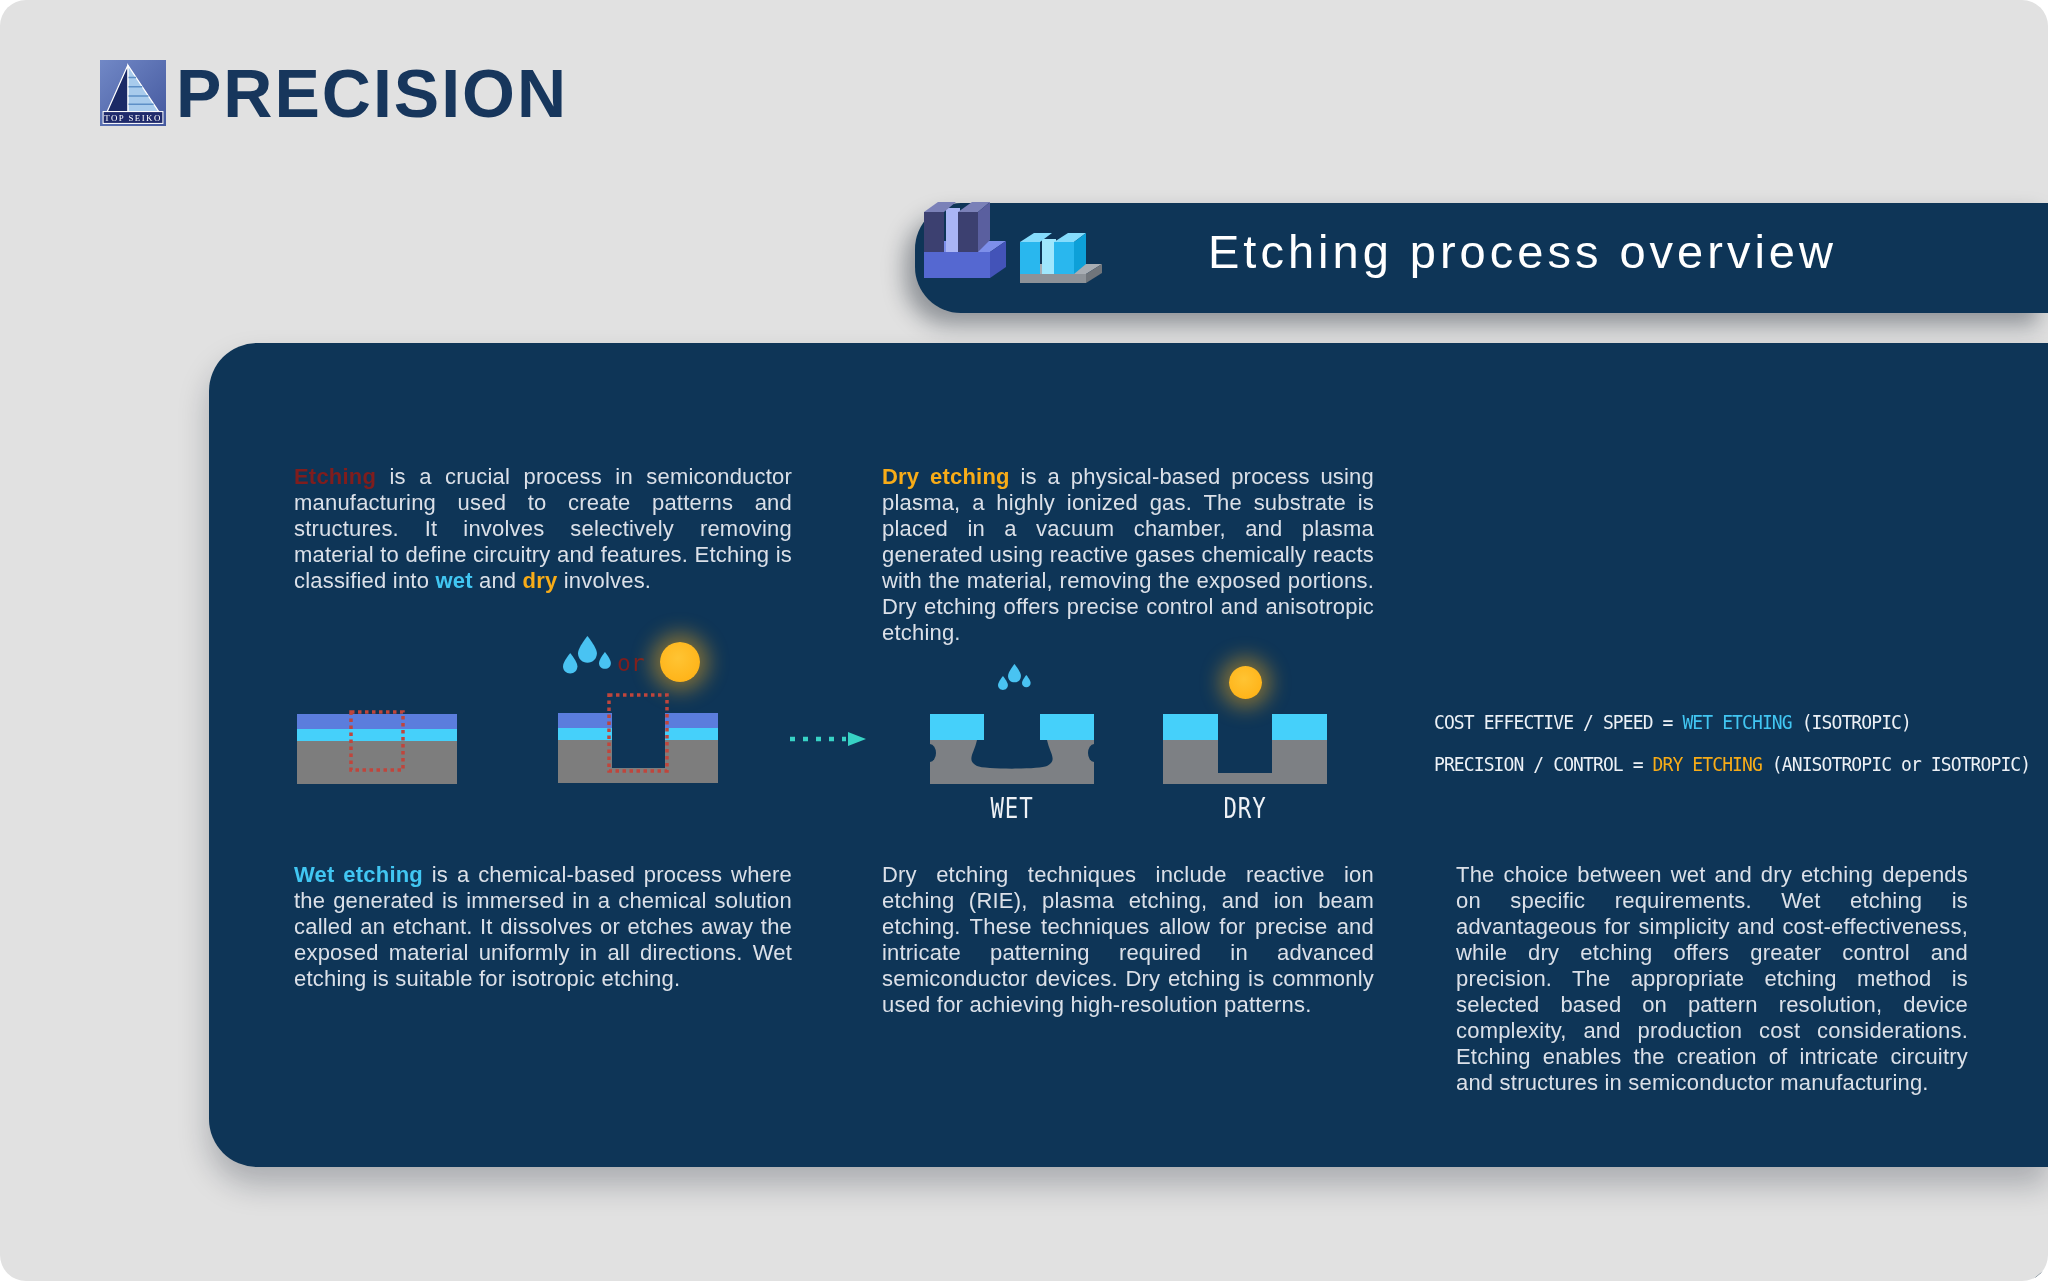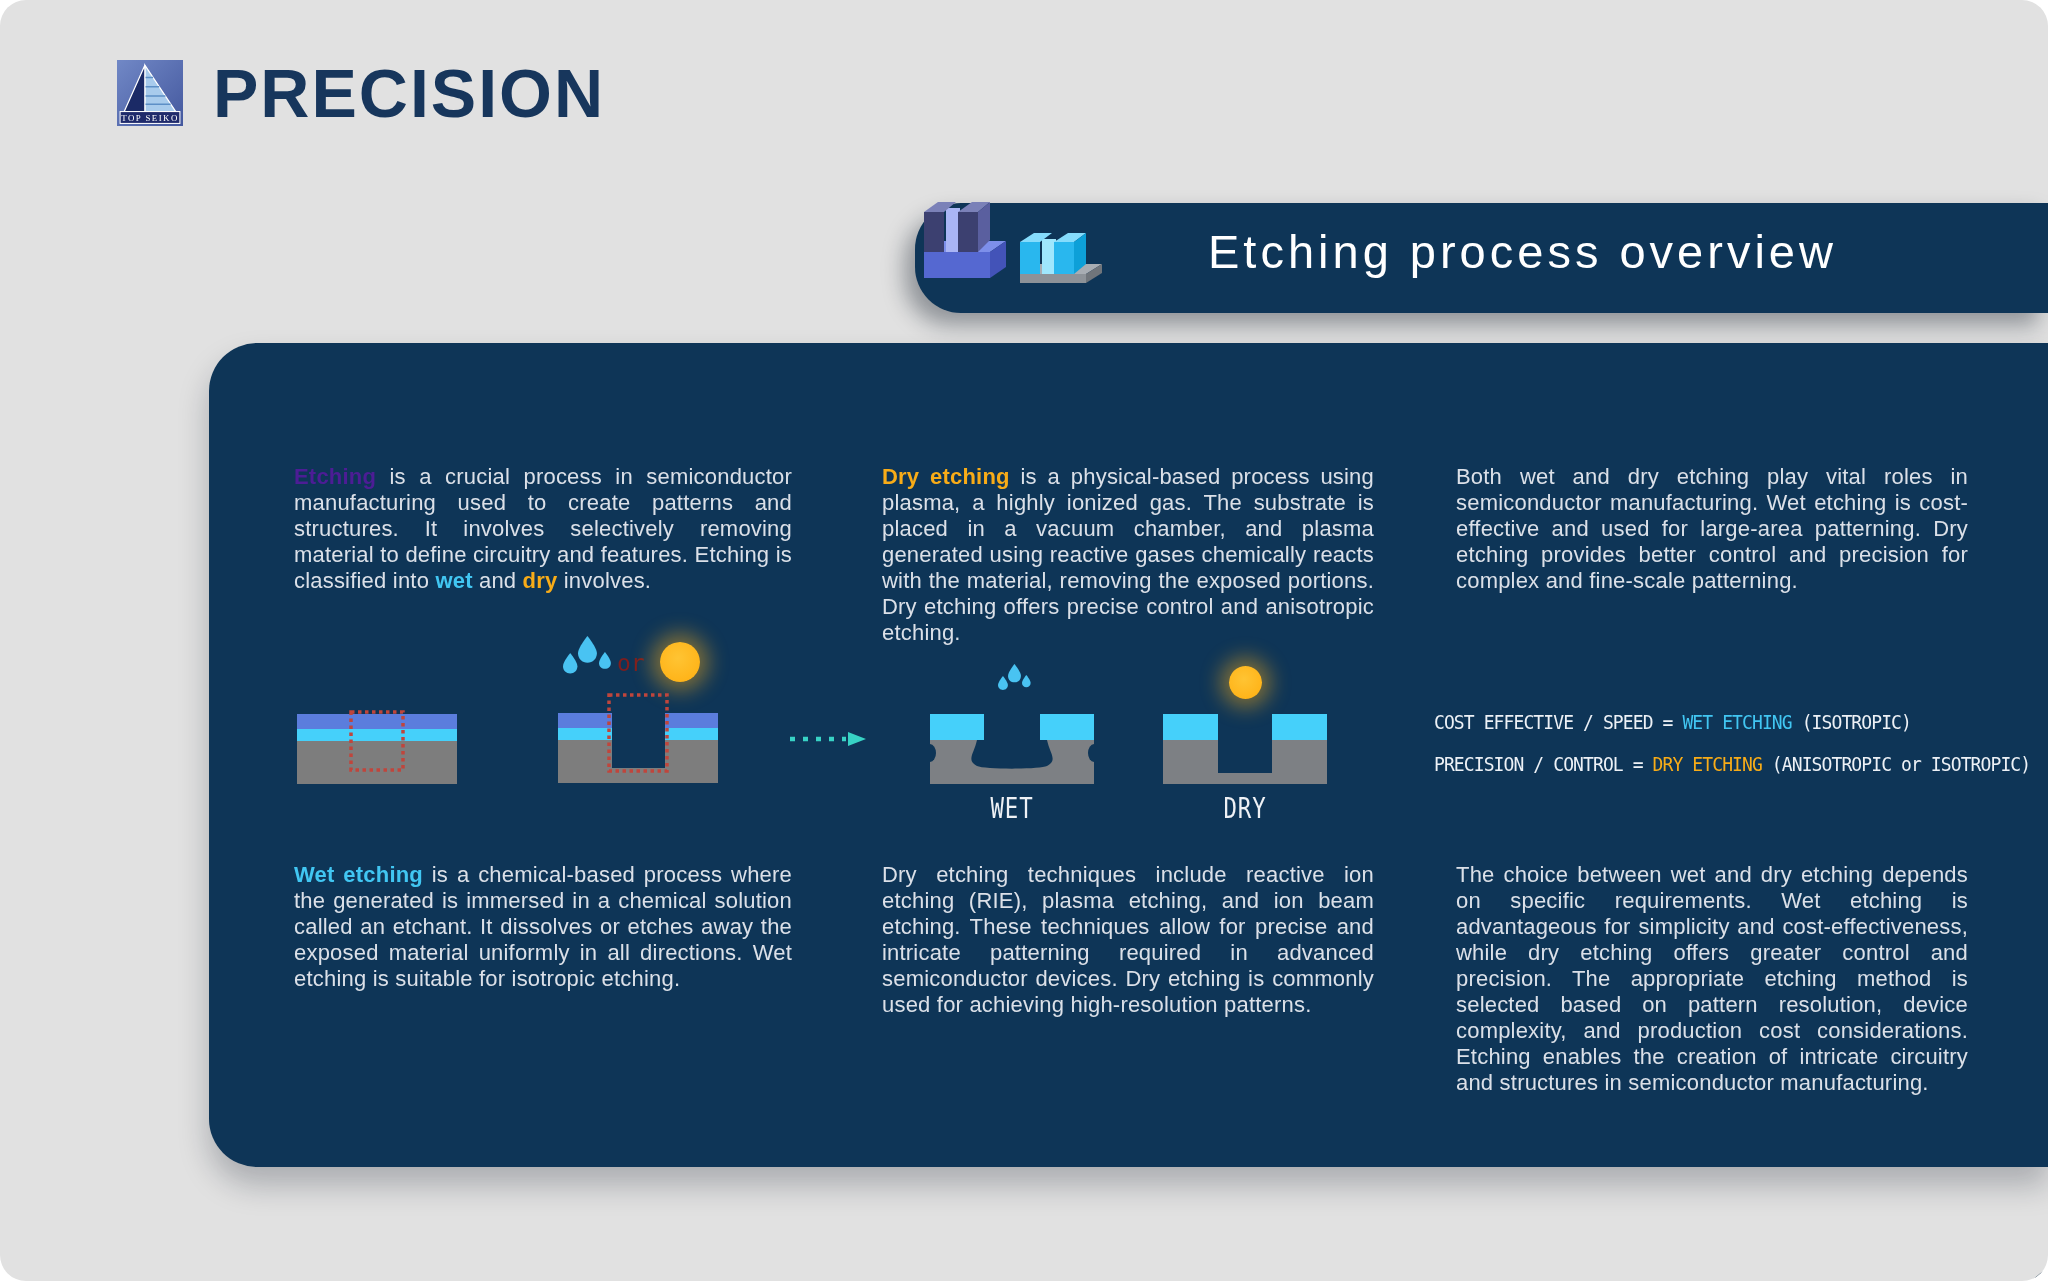--- a/index.html
+++ b/index.html
@@ -2,21 +2,21 @@
 <html style="--bg: #e1e1e1; --navy: #0e3557; --cyan: #41c6f2; --orange: #f8ac18; --teal: #38d3c5; --body-text: #dbe0e8; --layer-blue: #5b7ddd; --layer-cyan: #45d0fa; --substrate-gray: #7d7d7d; --etch-outline-red: #c0453c; --sun-yellow: #ffb014; --drop-blue: #49c3f2;"><head>
 <meta charset="utf-8">
 <style>
   html,body{margin:0;padding:0;background:#ffffff;}
   .stage{
     position:relative;width:2048px;height:1281px;overflow:hidden;
     background:var(--bg,#e1e1e1);border-radius:26px;
     font-family:"Liberation Sans",sans-serif;
   }
   
-  .logo{position:absolute;left:100px;top:60px;display:flex;align-items:flex-start;gap:30px;margin-left:17px;}
+  .logo{position:absolute;left:100px;top:60px;display:flex;align-items:flex-start;gap:10px;}
   .logo-badge{width:66px;height:66px;display:block;}
   .logo-wordmark{
     font-size:68px;font-weight:700;color:#17365c;letter-spacing:2px;line-height:66px;
   }
   
   .banner{
     position:absolute;left:915px;top:203px;width:1133px;height:110px;
     background:var(--navy,#0e3557);border-radius:46px 0 0 46px;
     box-shadow:-10px 12px 22px rgba(10,20,35,0.38);
   }
@@ -29,21 +29,21 @@
   
   .panel{
     position:absolute;left:209px;top:343px;width:1839px;height:824px;
     background:var(--navy,#0e3557);border-radius:48px 0 0 48px;
     box-shadow:0 18px 30px rgba(10,20,35,0.25);
   }
   .para{
     position:absolute;color:var(--body-text,#dbe0e8);
     font-size:22px;line-height:26px;letter-spacing:0.2px;text-align:justify;
   }
-  .s-bold-white{color:#4c1d95;font-weight:700;}
+  .s-bold-white{color:#7f1d1d;font-weight:700;}
   .s-bold-cyan{color:var(--cyan,#41c6f2);font-weight:700;}
   .s-bold-orange{color:var(--orange,#f8ac18);font-weight:700;}
   .s-white{color:#edf1f6;}
   .s-cyan{color:var(--cyan,#41c6f2);}
   .s-orange{color:var(--orange,#f8ac18);}
   .col1{left:294px;width:498px;}
   .col2{left:882px;width:492px;}
   .col3{left:1456px;width:512px;}
   .row1{top:464px;}
   .row2{top:862px;}
@@ -123,21 +123,20 @@
     <polygon points="2,16 16,7 34,7 22,16" fill="#85dcfc"></polygon>
     <rect x="36" y="16" width="20" height="32" fill="#29b7ee"></rect>
     <polygon points="36,16 50,7 68,7 56,16" fill="#85dcfc"></polygon>
     <polygon points="56,16 68,7 68,38 56,48" fill="#0da0d8"></polygon>
   </svg>
 
   <div class="panel"></div>
 
   <div class="para col1 row1"><span class="s-bold-white">Etching</span><span> is a crucial process in semiconductor manufacturing used to create patterns and structures. It involves selectively removing material to define circuitry and features. Etching is classified into </span><span class="s-bold-cyan">wet</span><span> and </span><span class="s-bold-orange">dry</span><span> involves.</span></div>
   <div class="para col2 row1"><span class="s-bold-orange">Dry etching</span><span> is a physical-based process using plasma, a highly ionized gas. The substrate is placed in a vacuum chamber, and plasma generated using reactive gases chemically reacts with the material, removing the exposed portions. Dry etching offers precise control and anisotropic etching.</span></div>
-  <div class="para col3 row1"><span>Both wet and dry etching play vital roles in semiconductor manufacturing. Wet etching is cost-effective and used for large-area patterning. Dry etching provides better control and precision for complex and fine-scale patterning.</span></div>
 
   <svg class="fig" style="left:297px;top:706px" width="160" height="80" viewBox="0 0 160 80">
     <rect x="0" y="8" width="160" height="15" fill="#5b7ddd"></rect>
     <rect x="0" y="23" width="160" height="12" fill="#45d0fa"></rect>
     <rect x="0" y="35" width="160" height="43" fill="#7d7d7d"></rect>
     <rect x="54" y="6" width="52" height="58" fill="none" stroke="#c0453c" stroke-width="3.5" stroke-dasharray="3.5 3.5"></rect>
   </svg>
 
   <svg class="fig" style="left:563px;top:636px" width="54" height="52" viewBox="0 0 54 52">
     <g fill="#49c3f2">

